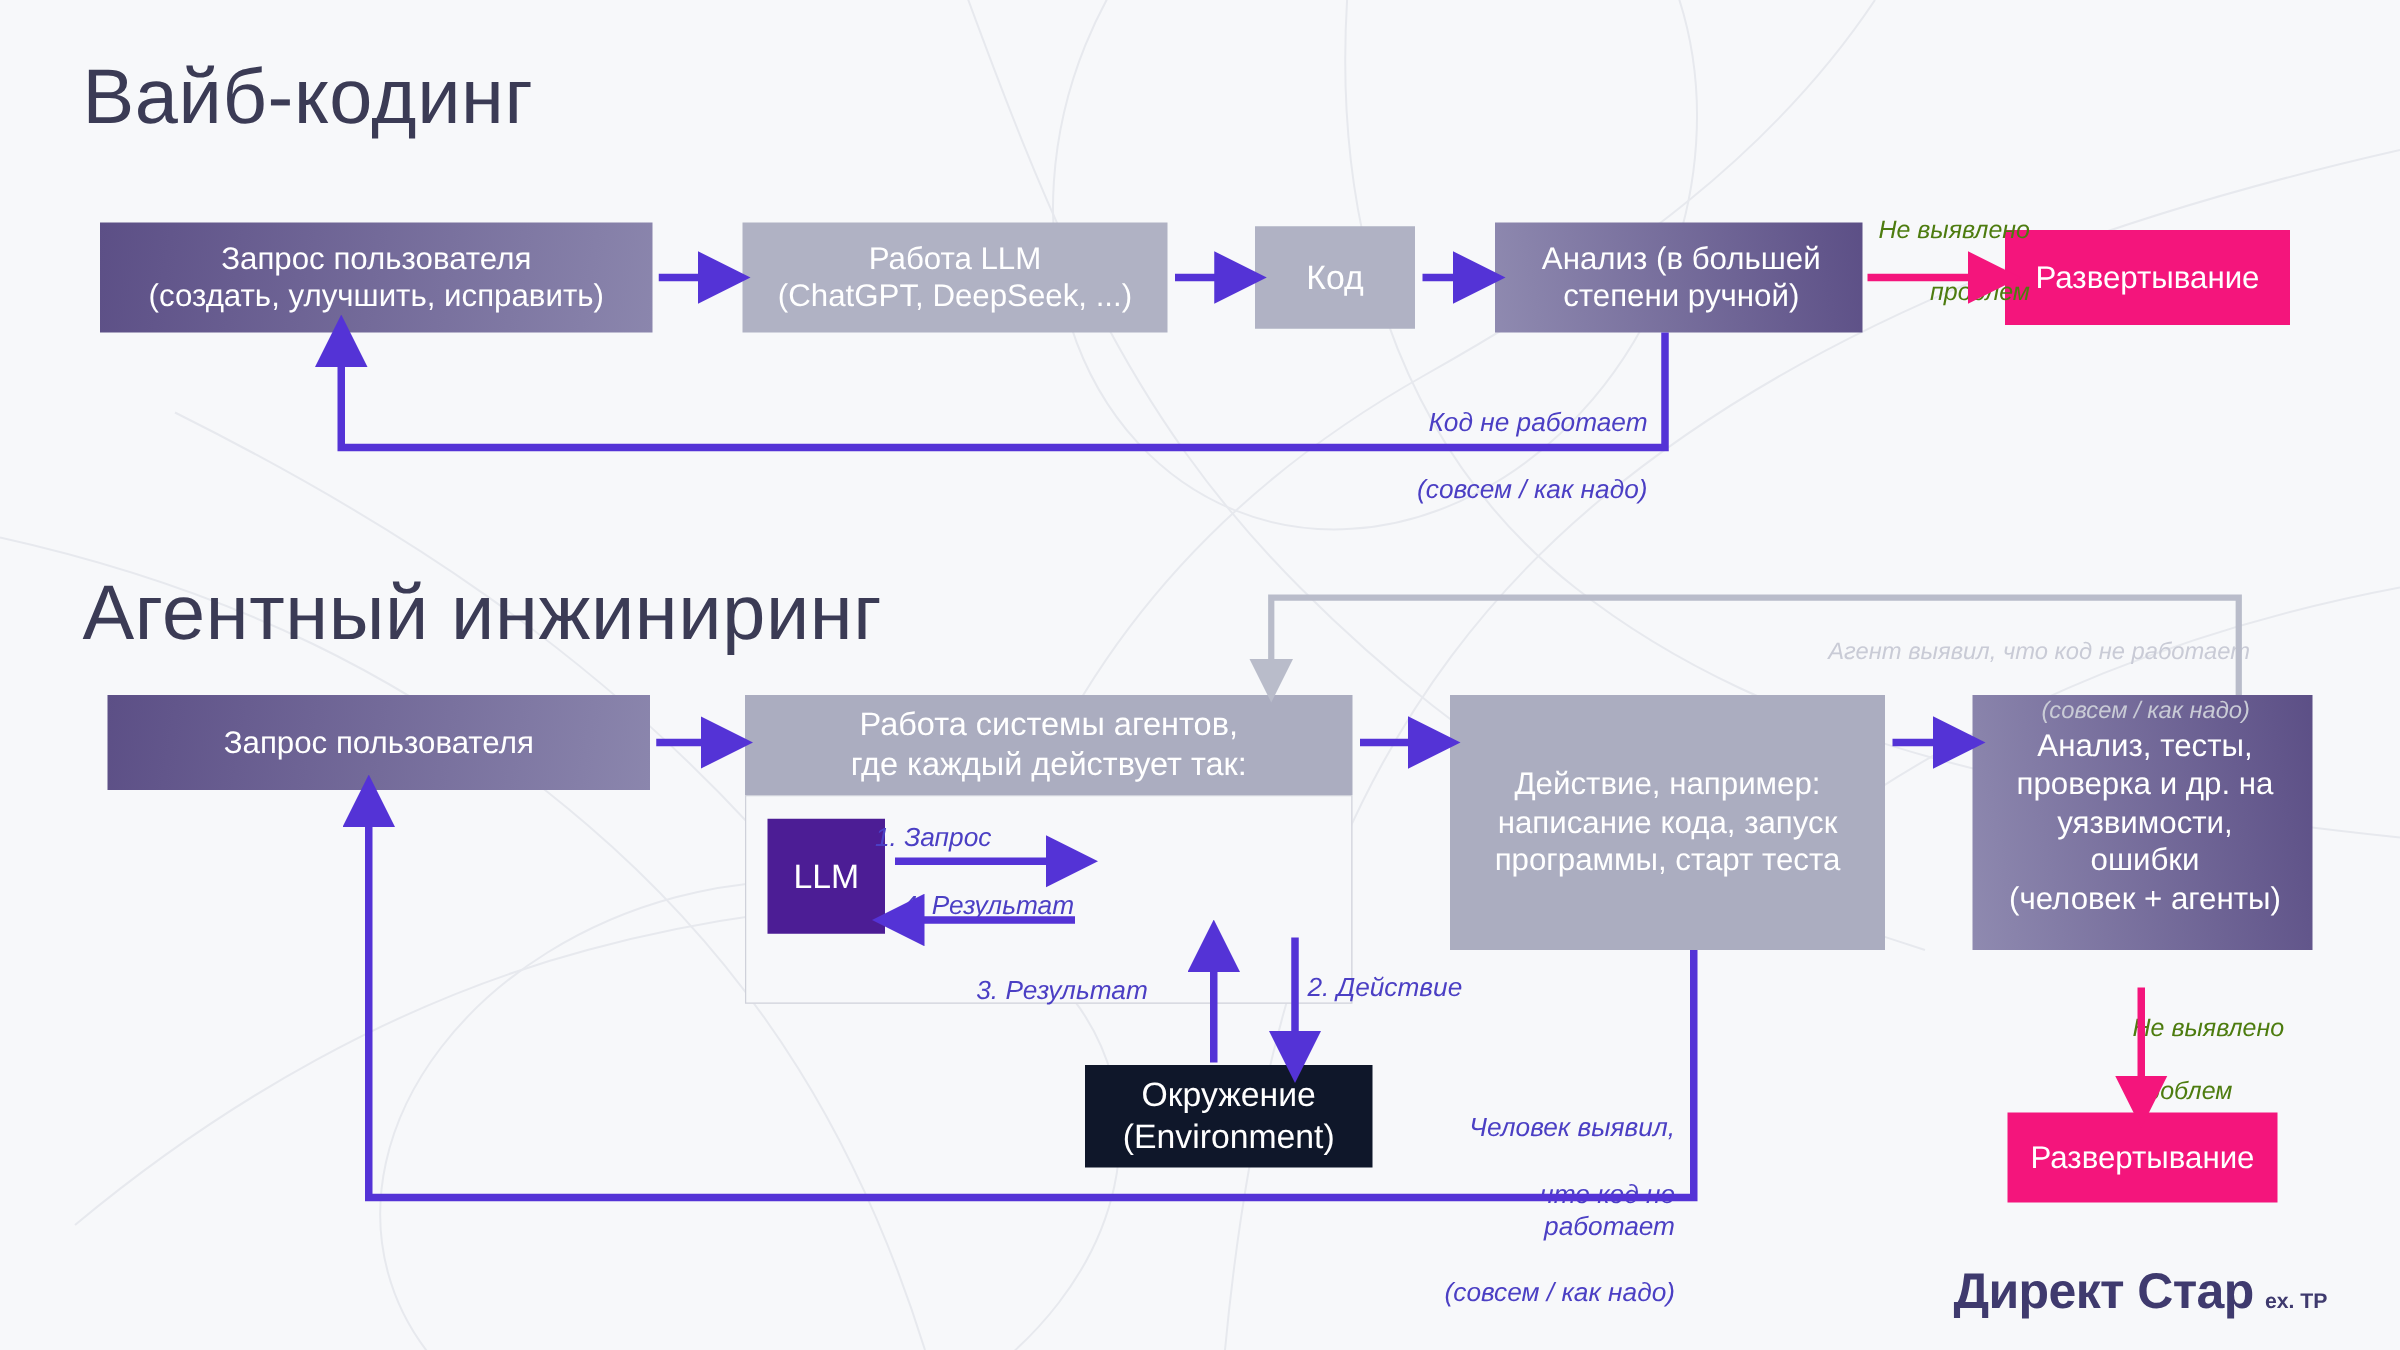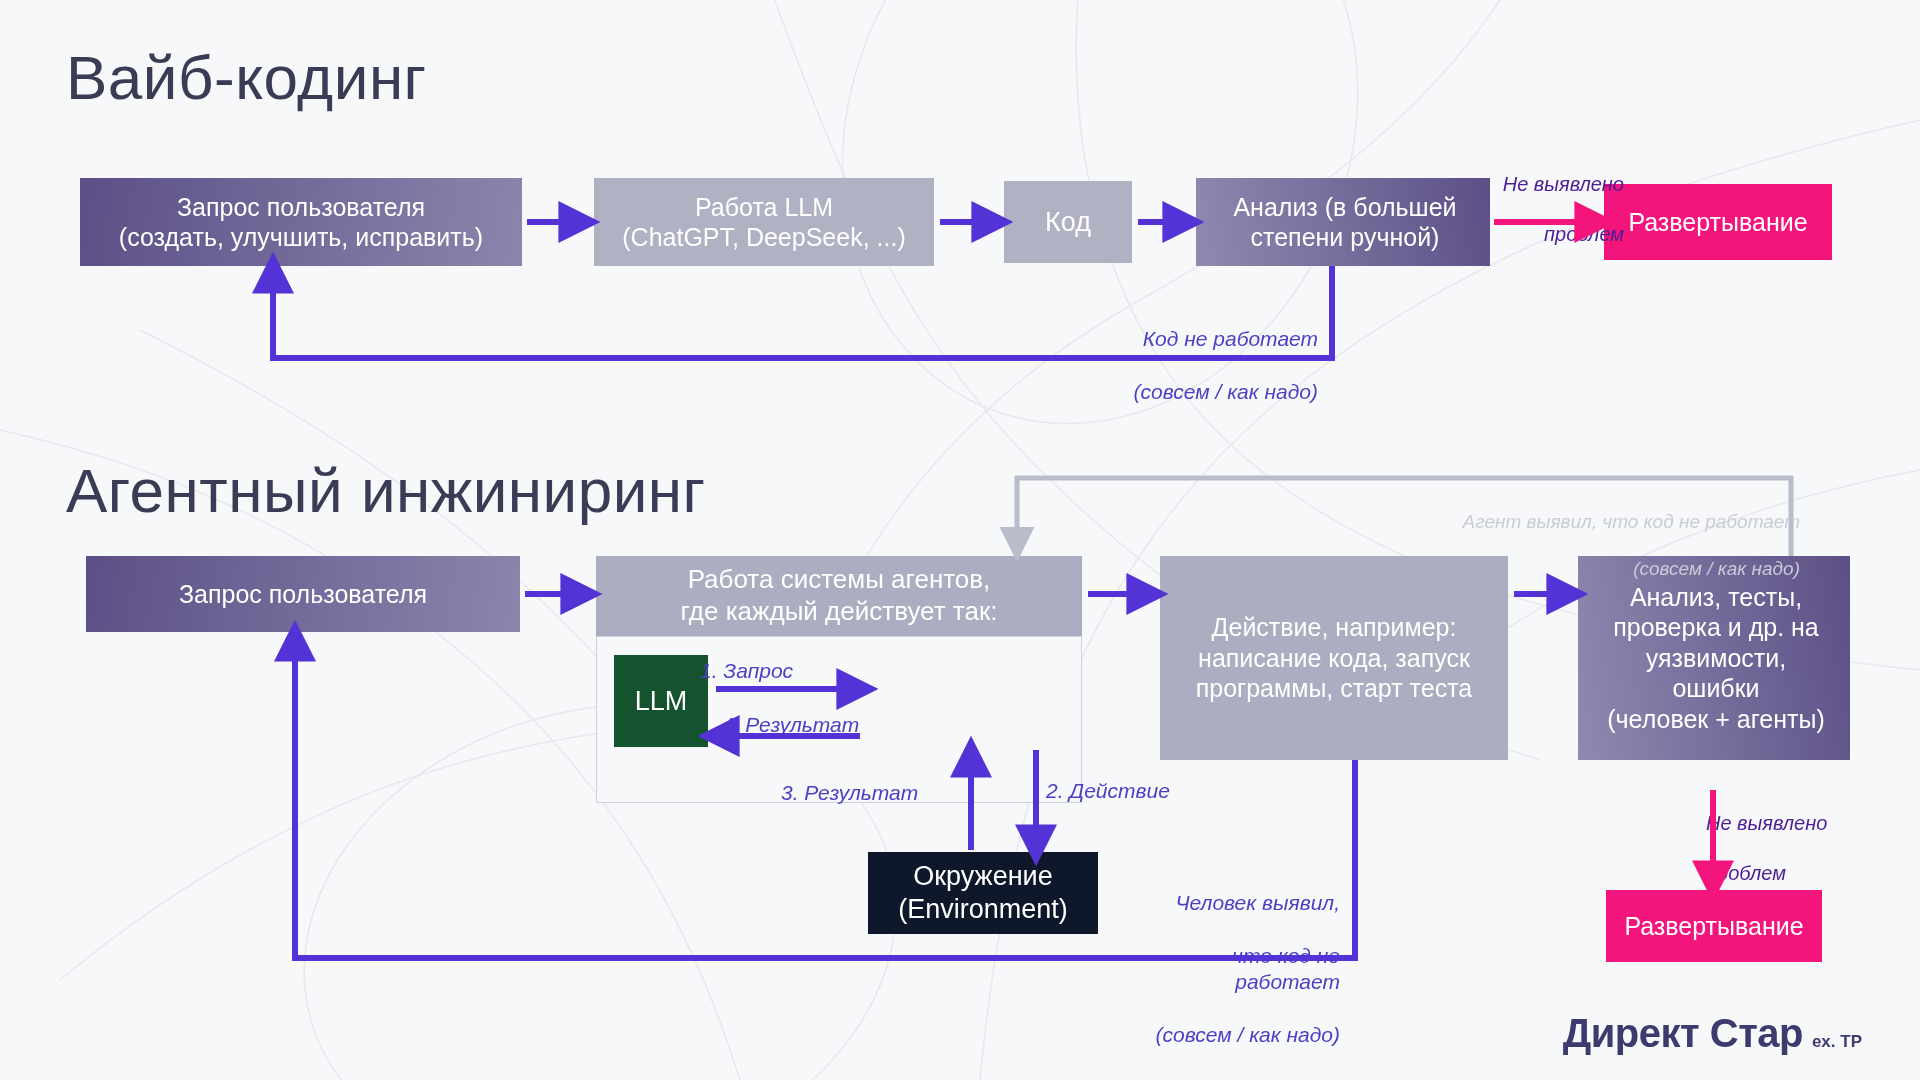--- a/index.html
+++ b/index.html
@@ -32,33 +32,33 @@
     color: #ffffff;
     line-height: 1.22;
     padding: 4px 8px;
   }
   .box span { display: block; }
 
   .purple-grad { background: linear-gradient(100deg, #5c4f86 0%, #8b86ad 100%); justify-content: center; }
   .purple-grad-r { background: linear-gradient(260deg, #5c4f86 0%, #8f8ab0 100%); padding-left: 12px; }
   .gray-blue { background: #b0b2c4; }
   .gray-blue2 { background: #abadc0; }
-  .gray-light { background: #14532d; }
+  .gray-light { background: #4c1d95; }
   .lilac { background: #dcd4f2; }
   .gray-env { background: #0f172a; }
   .pink { background: #f4157c; }
 
   .label {
     position: absolute;
     font-style: italic;
     line-height: 1.25;
     white-space: pre-line;
   }
   .lbl-purple { color: #4b3fc4; font-size: 21px; }
-  .lbl-pink   { color: #4c1d95; font-size: 20px; font-style: italic; }
+  .lbl-pink   { color: #4d7c0f; font-size: 20px; font-style: italic; }
   .lbl-gray   { color: #c9cbd6; font-size: 19px; }
 
   .inner-frame {
     position: absolute;
     border: 1.5px solid #cfd1da;
     background: #f7f8fa;
   }
 
   .logo {
     position: absolute;

